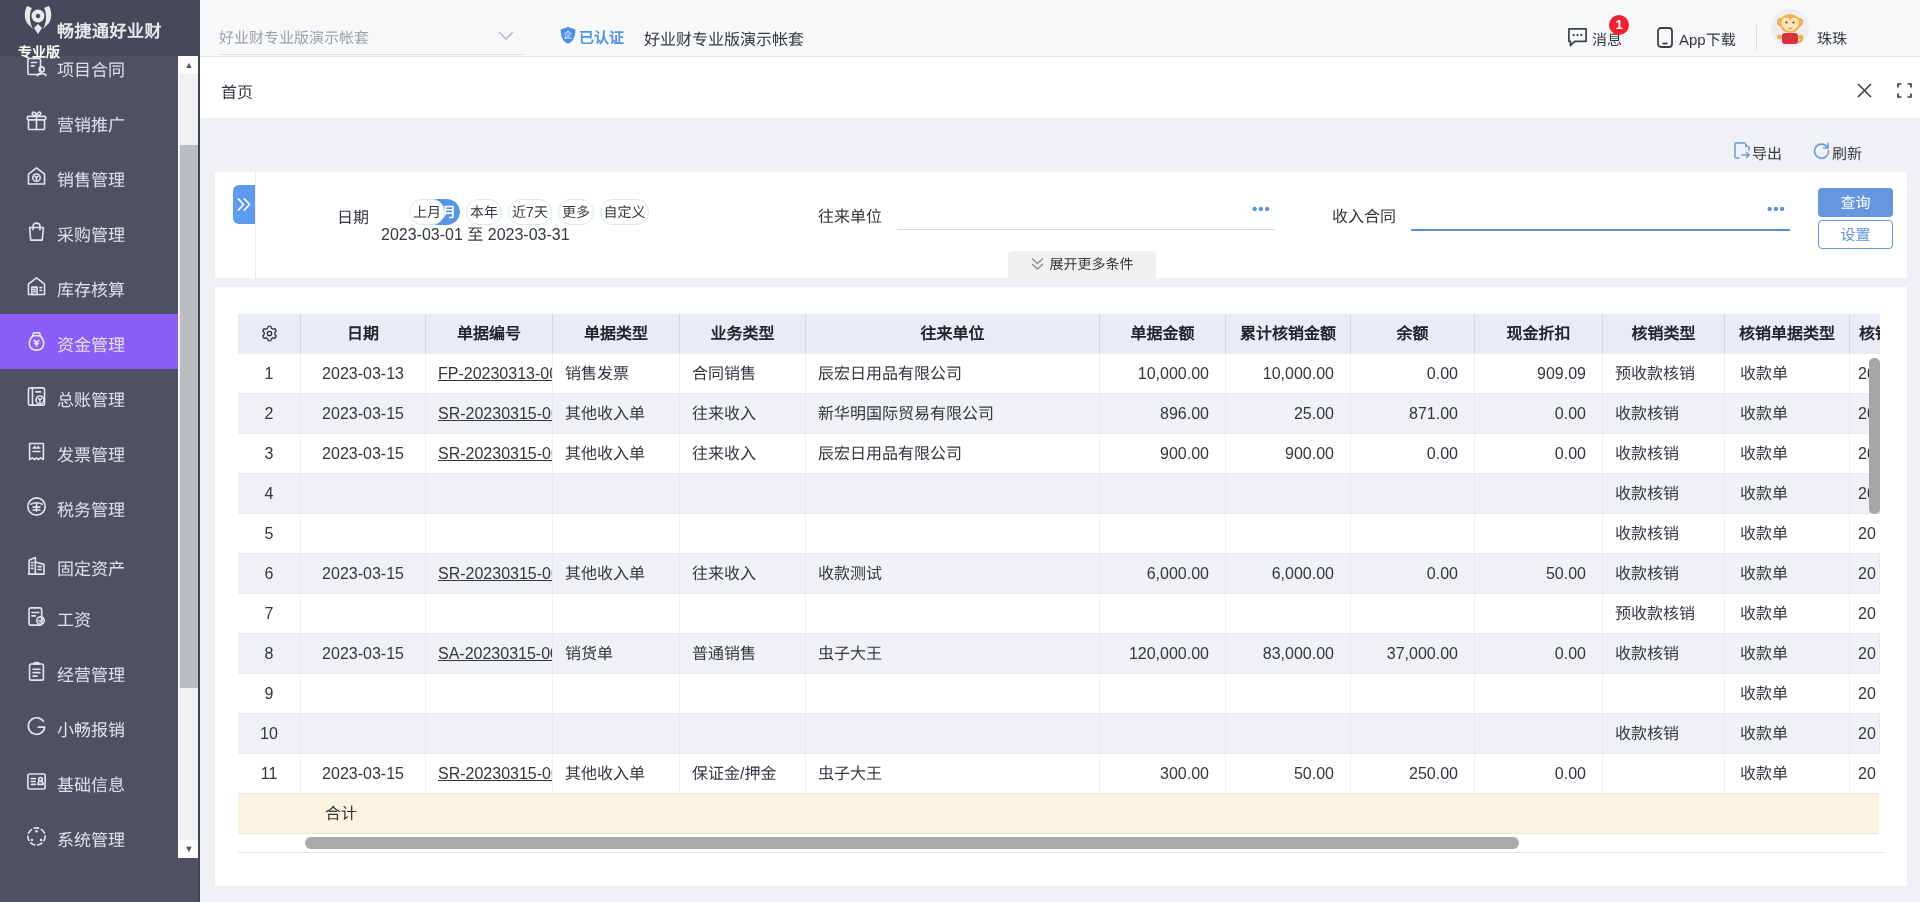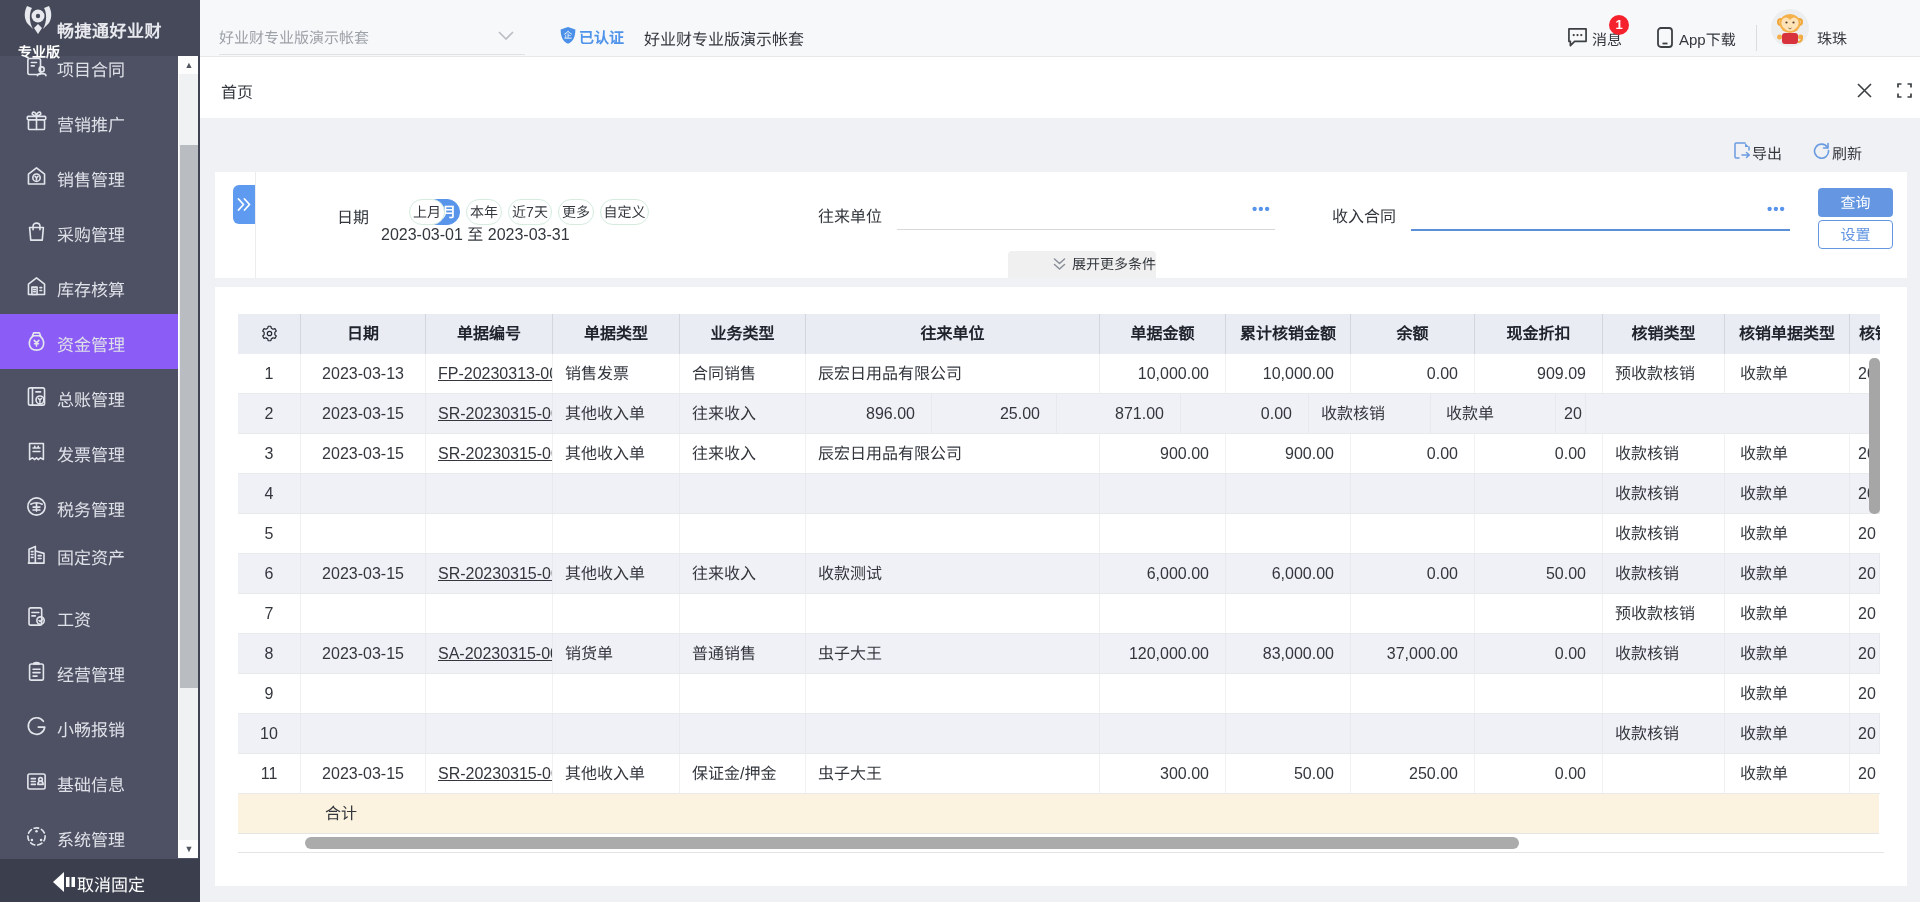--- a/index.html
+++ b/index.html
@@ -43,21 +43,21 @@
 #fcard { position:absolute; left:15px; top:54px; width:1692px; height:106px; background:#fff; }
 #fdiv { position:absolute; left:40px; top:0; width:1px; height:106px; background:#ececec; }
 #fexp { position:absolute; left:18px; top:13px; width:22px; height:39px; background:#5e9bf0; border-radius:6px 0 0 6px; color:#fff; text-align:center; line-height:37px; font-size:16px; }
 .flabel { position:absolute; font-size:16px; color:#33373d; }
 .pill { position:absolute; top:27px; height:26px; border:1px solid #d5ecdf; border-radius:13px; background:#fff; font-size:14px; color:#33373d; text-align:center; line-height:24px; }
 .pill.on { background:#5794ea; border-color:#5794ea; color:#fff; font-weight:bold; }
 .uline { position:absolute; height:1px; background:#d9d9d9; }
 .dots { position:absolute; color:#5794ea; font-size:15px; font-weight:bold; letter-spacing:1px; }
 #btnq { position:absolute; left:1603px; top:16px; width:75px; height:29px; background:#6496e1; border-radius:4px; color:#fff; font-size:15px; text-align:center; line-height:29px; }
 #btns { position:absolute; left:1603px; top:48px; width:75px; height:29px; background:#fff; border:1px solid #6496e1; border-radius:4px; color:#6496e1; font-size:15px; text-align:center; line-height:27px; }
-#fmore { position:absolute; left:793px; top:79px; width:148px; height:27px; background:#f0f0f0; border-radius:4px 4px 0 0; font-size:14px; color:#33373d; text-align:right; line-height:27px; }
+#fmore { position:absolute; left:793px; top:79px; width:148px; height:27px; background:#f0f0f0; border-radius:4px 4px 0 0; font-size:14px; color:#33373d; text-align:center; line-height:27px; }
 
 #tcard { position:absolute; left:15px; top:169px; width:1692px; height:599px; background:#fff; }
 #tbl { position:absolute; left:23px; top:27px; width:1642px; overflow:hidden; }
 .hrow { display:flex; height:40px; }
 .hc { background:#eaecf4; color:#20242c; font-weight:bold; font-size:16px; line-height:40px; text-align:center; border-right:1px solid #d3d6de; flex-shrink:0; white-space:nowrap; overflow:hidden; }
 .hc:last-child { border-right:none; }
 .trow { display:flex; height:40px; border-bottom:1px solid #e9eaec; }
 .trow.alt { background:#eff1f6; }
 .td { flex-shrink:0; font-size:16px; color:#33373d; line-height:39px; white-space:nowrap; overflow:hidden; border-right:1px solid #f0f1f3; }
 .trow.alt .td { border-right:1px solid #e7e9ee; }
@@ -140,21 +140,21 @@
         </svg>
         <span class="txt">发票管理</span>
       </div>
       <div class="mi" style="top:478.5px">
         <svg width="23" height="23" viewBox="0 0 20 20">
           <circle cx="10" cy="10" r="7.5" stroke="#e3e5ec" stroke-width="1.4" fill="none" stroke-linecap="round" stroke-linejoin="round"></circle>
           <path d="M5 8 C8 6.5 12 6.5 15 8 M10 7 V14 M7 10.5 H13 M7 13 H13" stroke="#e3e5ec" stroke-width="1.4" fill="none" stroke-linecap="round" stroke-linejoin="round"></path>
         </svg>
         <span class="txt">税务管理</span>
       </div>
-      <div class="mi" style="top:527px">
+      <div class="mi" style="top:538px">
         <svg width="23" height="23" viewBox="0 0 20 20">
           <path d="M3.5 17.5 V5.5 L9 3 V17.5" stroke="#e3e5ec" stroke-width="1.4" fill="none" stroke-linecap="round" stroke-linejoin="round"></path>
           <path d="M9 7 L16.5 9 V17.5 H3" stroke="#e3e5ec" stroke-width="1.4" fill="none" stroke-linecap="round" stroke-linejoin="round"></path>
           <path d="M5.5 7.5 H7 M5.5 10 H7 M5.5 12.5 H7 M11.5 11 H14 M11.5 13.5 H14" stroke="#e3e5ec" stroke-width="1.4" fill="none" stroke-linecap="round" stroke-linejoin="round"></path>
         </svg>
         <span class="txt">固定资产</span>
       </div>
       <div class="mi" style="top:588.5px">
         <svg width="23" height="23" viewBox="0 0 20 20">
           <rect x="3.5" y="2.5" width="11" height="15" rx="1.5" stroke="#e3e5ec" stroke-width="1.4" fill="none" stroke-linecap="round" stroke-linejoin="round"></rect>
@@ -207,28 +207,20 @@
     </svg>
     <div class="lname">畅捷通好业财</div>
     <div class="ver">专业版</div>
   </div>
   <div id="sbar">
     <div class="btn" style="top:0">▲</div>
     <div class="thumb"></div>
     <div class="btn" style="top:784px">▼</div>
   </div>
   <div id="sline"></div>
-  <div id="unpin">
-    <svg width="24" height="20" viewBox="0 0 24 20" style="position:absolute;left:52px;top:13px">
-      <path d="M12 0 L12 20 L1 10 Z" fill="#fff"></path>
-      <rect x="14" y="5" width="3.5" height="10" fill="#fff"></rect>
-      <rect x="19.5" y="5" width="3.5" height="10" fill="#fff"></rect>
-    </svg>
-    <span class="txt">取消固定</span>
-  </div>
 </div>
 
 <div id="topbar">
   <div id="acct">好业财专业版演示帐套</div>
   <div id="acctline"></div>
   <svg width="16" height="9" viewBox="0 0 16 9" style="position:absolute;left:298px;top:31px">
       <path d="M1 1 L8 8 L15 1" stroke="#b9bcc2" stroke-width="1.6" fill="none"></path>
     </svg>
   <svg width="16" height="19" viewBox="0 0 17 19" style="position:absolute;left:360px;top:26px">
       <path d="M8.5 0.5 L16.3 3 C16.3 10 14.5 15.5 8.5 18.3 C2.5 15.5 0.7 10 0.7 3 Z" fill="#4a90e8"></path>
@@ -355,20 +347,21 @@
           <div class="td l" style="width:122px">预收款核销</div>
           <div class="td" style="width:125px;padding-left:15px">收款单</div>
           <div class="td" style="width:30px;padding-left:8px">20</div>
         </div>
         <div class="trow alt">
           <div class="td c" style="width:63px">2</div>
           <div class="td c" style="width:125px">2023-03-15</div>
           <div class="td l lnk" style="width:127px">SR-20230315-00</div>
           <div class="td l" style="width:127px">其他收入单</div>
           <div class="td l" style="width:126px">往来收入</div>
+          <div class="td l" style="width:294px">新华明国际贸易有限公司</div>
           <div class="td r" style="width:126px">896.00</div>
           <div class="td r" style="width:125px">25.00</div>
           <div class="td r" style="width:124px">871.00</div>
           <div class="td r" style="width:128px">0.00</div>
           <div class="td l" style="width:122px">收款核销</div>
           <div class="td" style="width:125px;padding-left:15px">收款单</div>
           <div class="td" style="width:30px;padding-left:8px">20</div>
         </div>
         <div class="trow">
           <div class="td c" style="width:63px">3</div>

